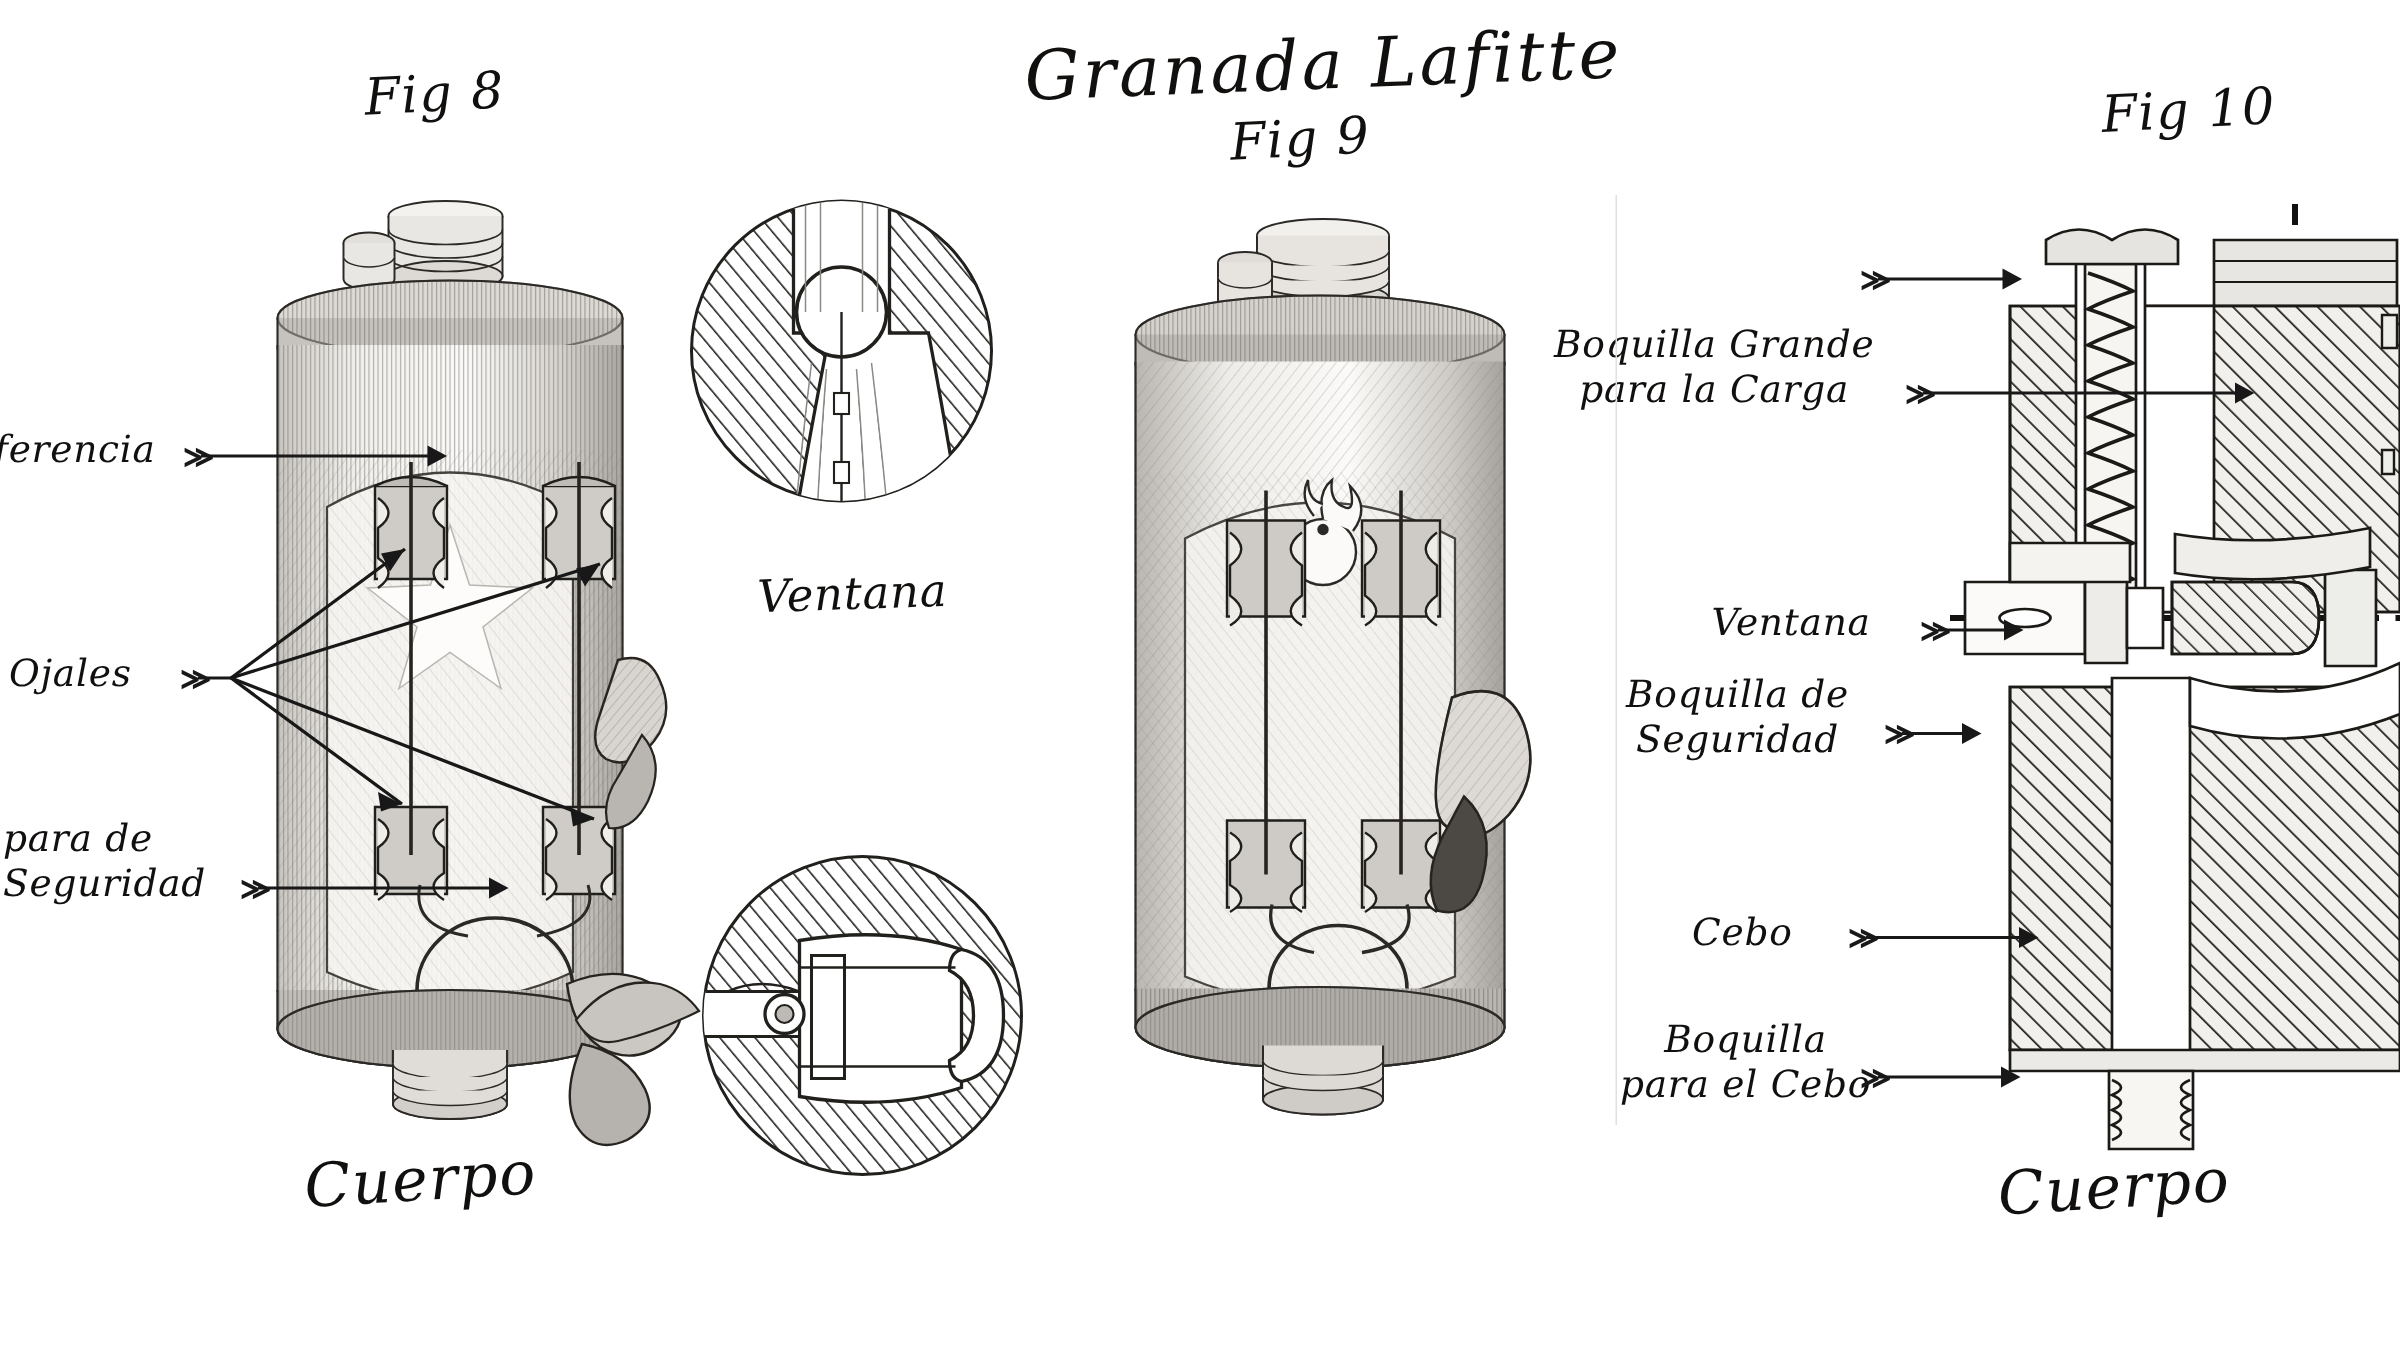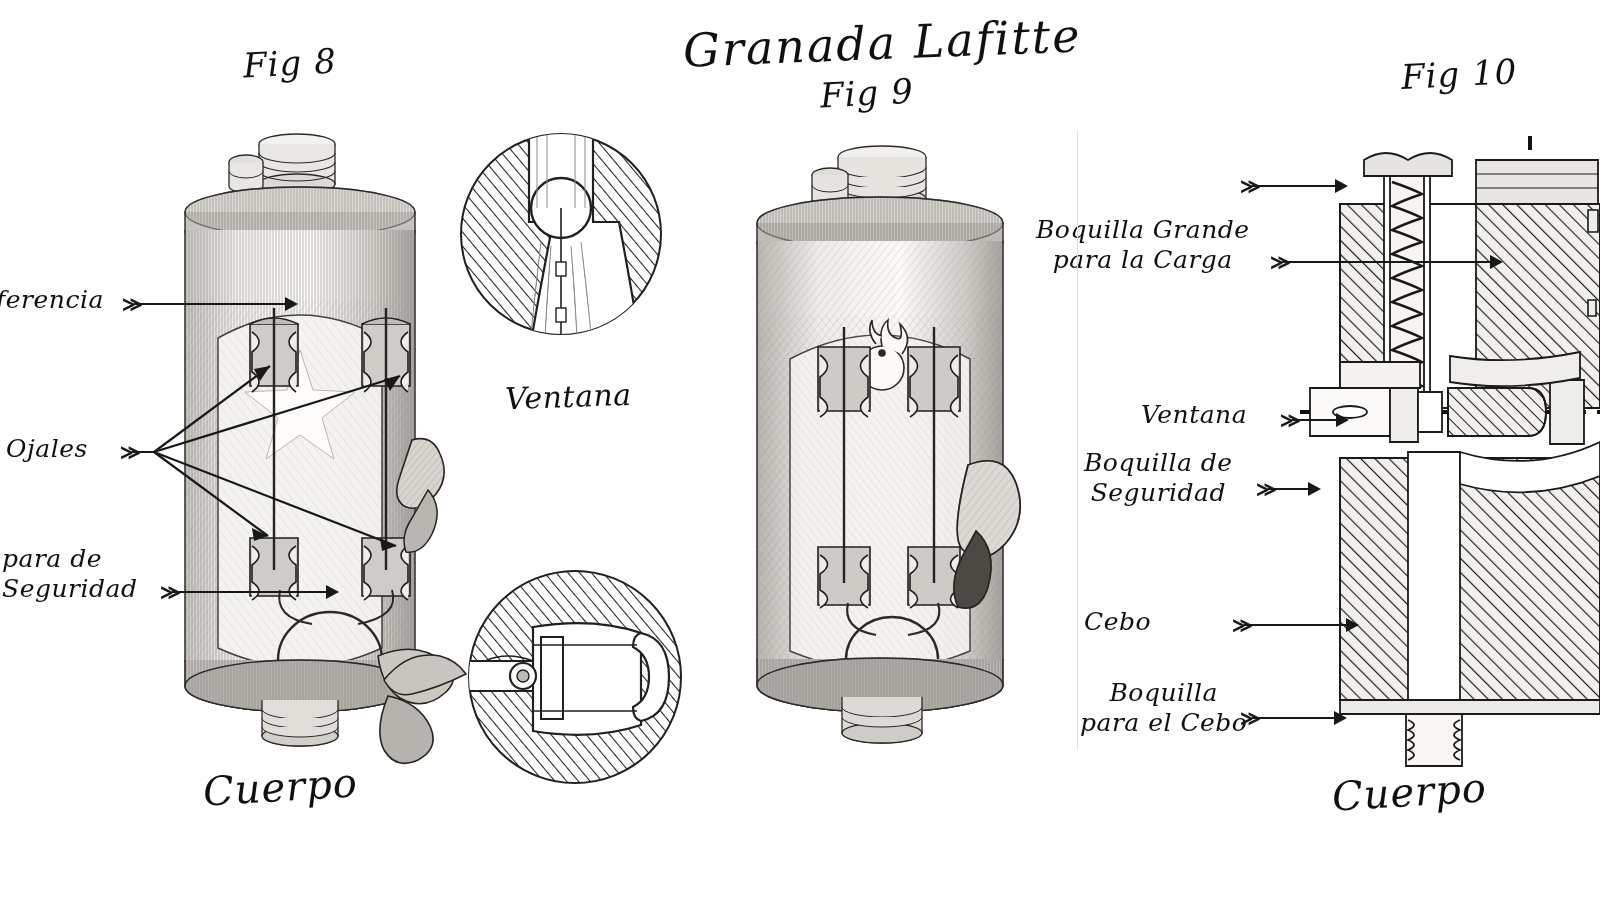--- a/index.html
+++ b/index.html
@@ -484,21 +484,21 @@
   </div>
 
   <div class="script lbl r" style="left:1084px;top:448px;">Boquilla de
 Seguridad</div>
   <div class="arrow" style="left:1256px;top:489px;width:70px;">
     <span class="feather" style="left:0;">≫</span>
     <span class="shaft" style="width:48px;left:12px;"></span>
     <span class="head" style="left:52px;"></span>
   </div>
 
-  <div class="script lbl r" style="left:1084px;top:607px;font-style:italic;">Cebo</div>
+  <div class="script lbl r" style="left:1128px;top:607px;font-style:italic;">Cebo</div>
   <div class="arrow" style="left:1232px;top:625px;width:130px;">
     <span class="feather" style="left:0;">≫</span>
     <span class="shaft" style="width:108px;left:12px;"></span>
     <span class="head" style="left:114px;"></span>
   </div>
 
   <div class="script lbl r" style="left:1080px;top:678px;">Boquilla
 para el Cebo</div>
   <div class="arrow" style="left:1240px;top:718px;width:110px;">
     <span class="feather" style="left:0;">≫</span>

